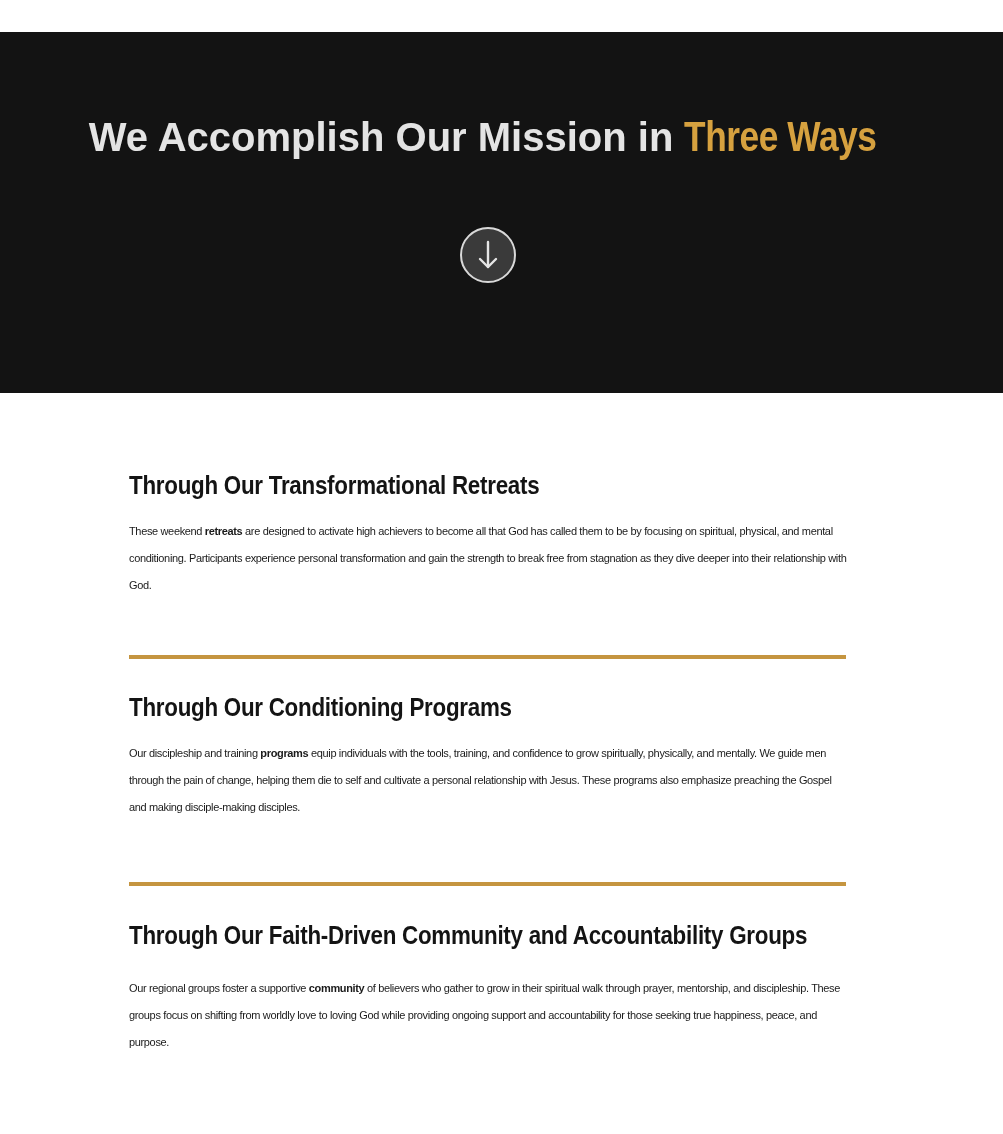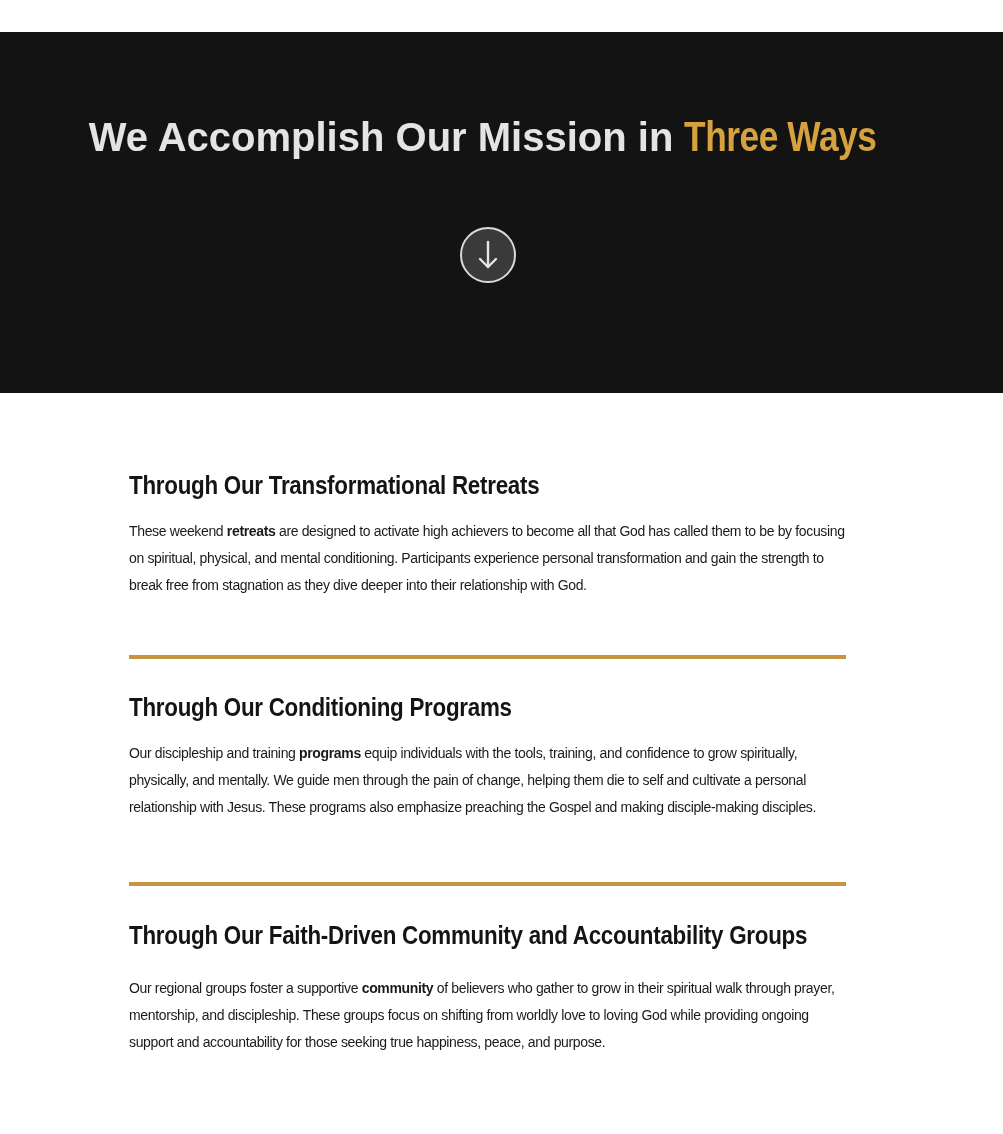--- a/index.html
+++ b/index.html
@@ -34,21 +34,21 @@
     .content { position: absolute; left: 129px; top: 0; width: 717px; }
     .section-heading {
       position: absolute; left: 0; white-space: nowrap;
       font-family: "Liberation Sans Narrow", "Liberation Sans", sans-serif;
       font-weight: 700; font-size: 26px; color: #141414; letter-spacing: -0.3px;
       transform: scaleX(0.86); transform-origin: left center;
     }
     .section-body {
       position: absolute; left: 0; width: 720px;
       font-family: "Liberation Sans", sans-serif;
-      font-size: 14px; line-height: 27px; color: #1a1a1a; letter-spacing: -0.35px;
+      font-size: 11px; line-height: 27px; color: #1a1a1a; letter-spacing: -0.35px;
     }
     .section-body b { font-weight: 700; }
     .divider {
       position: absolute; left: 0; width: 717px; height: 4px; background: #c59540;
     }
   </style>
 </head>
 <body>
 
 <div class="hero">

